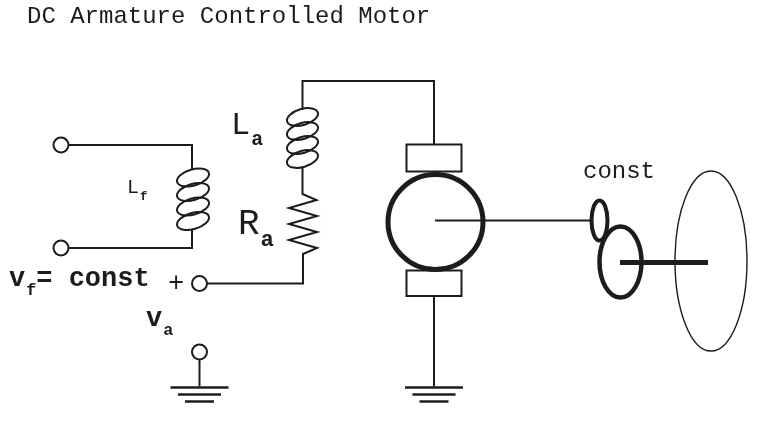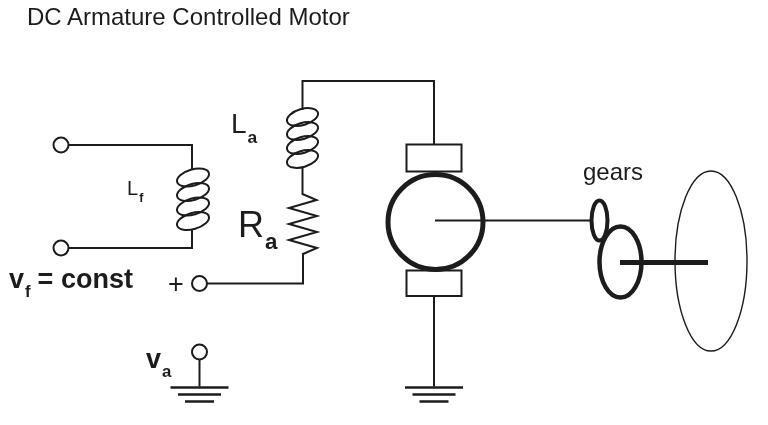--- a/index.html
+++ b/index.html
@@ -3,48 +3,48 @@
 <meta charset="utf-8">
 <style>
   :root { --ink: #1c1c1c; --background: #ffffff; }
   * { box-sizing: border-box; }
   html, body { margin: 0; padding: 0; background: var(--background); }
   #canvas {
     position: relative;
     width: 768px;
     height: 404px;
     background: var(--background);
-    font-family: Liberation Sans, sans-serif;
+    font-family: Liberation Mono, monospace;
     color: var(--ink);
     overflow: hidden;
   }
   #circuit-svg { position: absolute; left: 0; top: 0; }
   #circuit-svg .stroke { stroke: var(--ink); fill: none; }
   #circuit-svg .brush { stroke: var(--ink); fill: var(--background); }
   .lbl {
     position: absolute;
     line-height: 1;
     white-space: nowrap;
     color: var(--ink);
   }
   .lbl .sub {
     font-size: 62%;
     position: relative;
     top: 0.55em;
     font-weight: bold;
     margin-left: 1px;
   }
-  .lbl .rest { margin-left: 7px; }
+  .lbl .rest { margin-left: 0; }
   .t-title  { left: 27px;  top: 5px;   font-size: 24px; }
   .t-lf     { left: 127px; top: 178px; font-size: 20px; }
-  .t-la     { left: 231px; top: 110px; font-size: 28px; }
+  .t-la     { left: 231px; top: 110px; font-size: 32px; }
   .t-ra     { left: 238px; top: 207px; font-size: 36px; }
   .t-vf     { left: 9px;   top: 266px; font-size: 27px; font-weight: bold; }
   .t-plus   { left: 168px; top: 271px; font-size: 27px; }
-  .t-va     { left: 146px; top: 306px; font-size: 27px; font-weight: bold; margin-top: 40px; }
+  .t-va     { left: 146px; top: 306px; font-size: 27px; font-weight: bold; }
   .t-gears  { left: 583px; top: 160px; font-size: 24px; }
   .t-load   { left: 641px; top: 367px; font-size: 25px; }
 </style>
 </head>
 <body>
 
 <div id="canvas">
 
   <svg id="circuit-svg" width="768" height="425" viewBox="0 0 768 425">
 
@@ -118,17 +118,17 @@
 
   <div class="lbl t-plus">
     <span>+</span>
   </div>
 
   <div class="lbl t-va">
     <span>v</span><span class="sub">a</span>
   </div>
 
   <div class="lbl t-gears">
-    <span>gears</span>
+    <span>const</span>
   </div>
 
 
 </div>
 
 </body></html>

